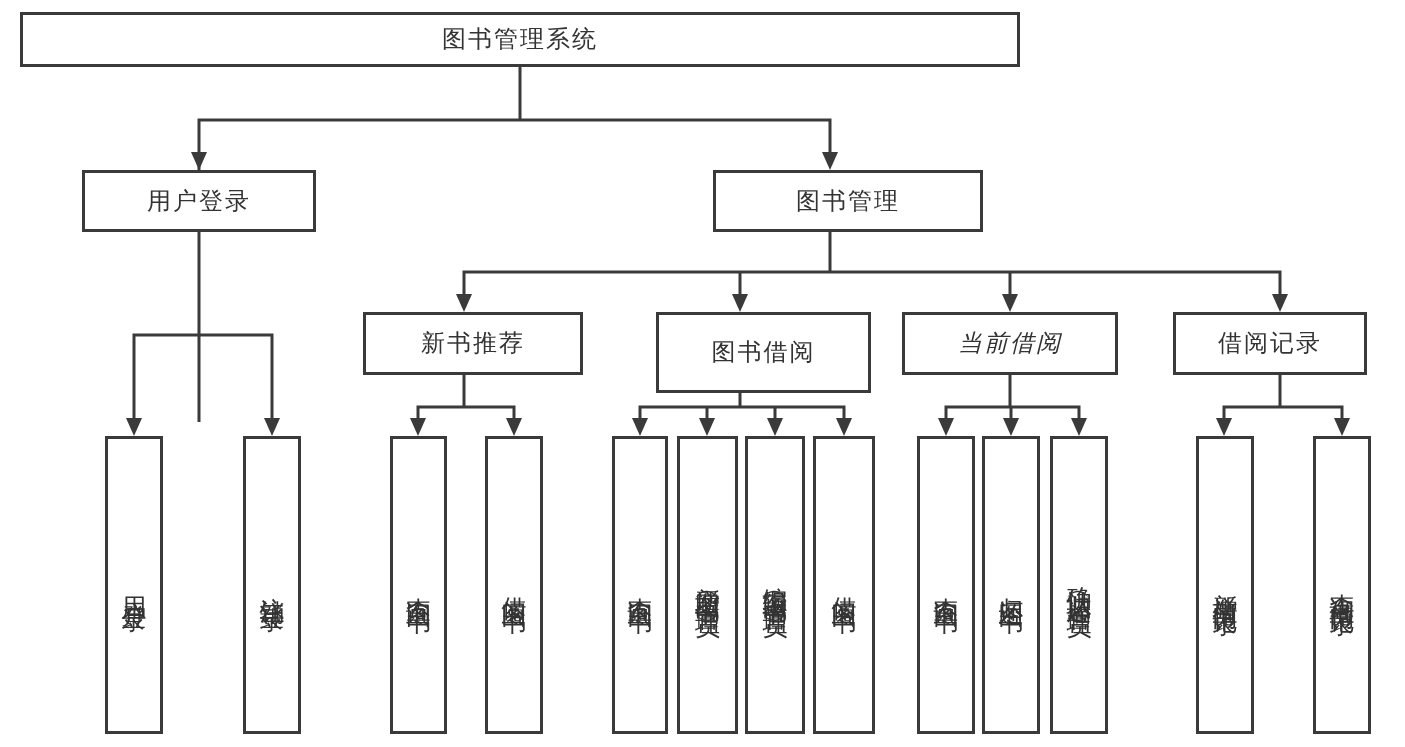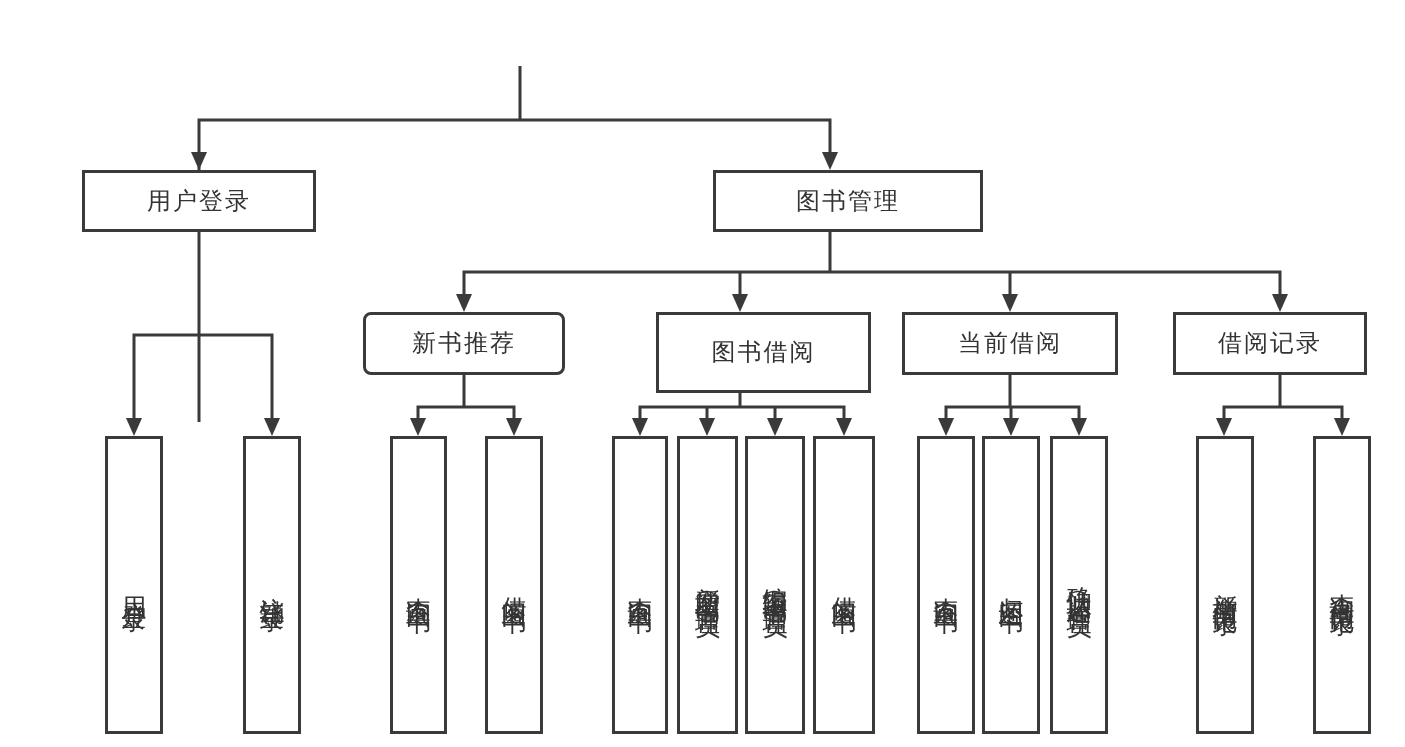--- a/index.html
+++ b/index.html
@@ -43,23 +43,23 @@
     writing-mode: vertical-rl;
     text-orientation: mixed;
     font-size: 25px;
     letter-spacing: 4px;
     line-height: 1;
   }
   
   #root-box        { left: 20px;   top: 12px;  width: 1000px; height: 55px; }
   #l2-user-login   { left: 82px;   top: 170px; width: 234px;  height: 62px; }
   #l2-book-mgmt    { left: 713px;  top: 170px; width: 270px;  height: 62px; }
-  #l3-new-book-rec   { left: 363px;  top: 312px; width: 202px; height: 63px; border-radius: 8px; }
+  #l3-new-book-rec   { left: 363px;  top: 312px; width: 220px; height: 63px; }
   #l3-book-borrow    { left: 656px;  top: 312px; width: 215px; height: 81px; }
-  #l3-current-borrow { left: 902px;  top: 312px; width: 216px; height: 63px; }
+  #l3-current-borrow { left: 902px;  top: 312px; width: 216px; height: 63px; font-style: italic; }
   #l3-borrow-records { left: 1173px; top: 312px; width: 194px; height: 63px; }
   .leaf { top: 436px; height: 298px; }
   #leaf-0  { left: 105px;  width: 58px; }
   #leaf-1  { left: 243px;  width: 58px; }
   #leaf-2  { left: 390px;  width: 57px; }
   #leaf-3  { left: 485px;  width: 58px; }
   #leaf-4  { left: 612px;  width: 56px; }
   #leaf-5  { left: 677px;  width: 61px; }
   #leaf-6  { left: 745px;  width: 60px; }
   #leaf-7  { left: 813px;  width: 62px; }
@@ -148,20 +148,21 @@
 
       <polygon points="938,418 954,418 946,436"></polygon>
       <polygon points="1003,418 1019,418 1011,436"></polygon>
       <polygon points="1071,418 1087,418 1079,436"></polygon>
 
       <polygon points="1216,418 1232,418 1224,436"></polygon>
       <polygon points="1334,418 1350,418 1342,436"></polygon>
     </g>
   </svg>
 
+  <div id="root-box" class="box h-box">图书管理系统</div>
 
   <div id="l2-user-login" class="box h-box">用户登录</div>
   <div id="l2-book-mgmt" class="box h-box">图书管理</div>
 
   <div id="l3-new-book-rec" class="box h-box">新书推荐</div>
   <div id="l3-book-borrow" class="box h-box">图书借阅</div>
   <div id="l3-current-borrow" class="box h-box">当前借阅</div>
   <div id="l3-borrow-records" class="box h-box">借阅记录</div>
 
   <div id="leaf-0" class="box v-box leaf">用户登录</div>

